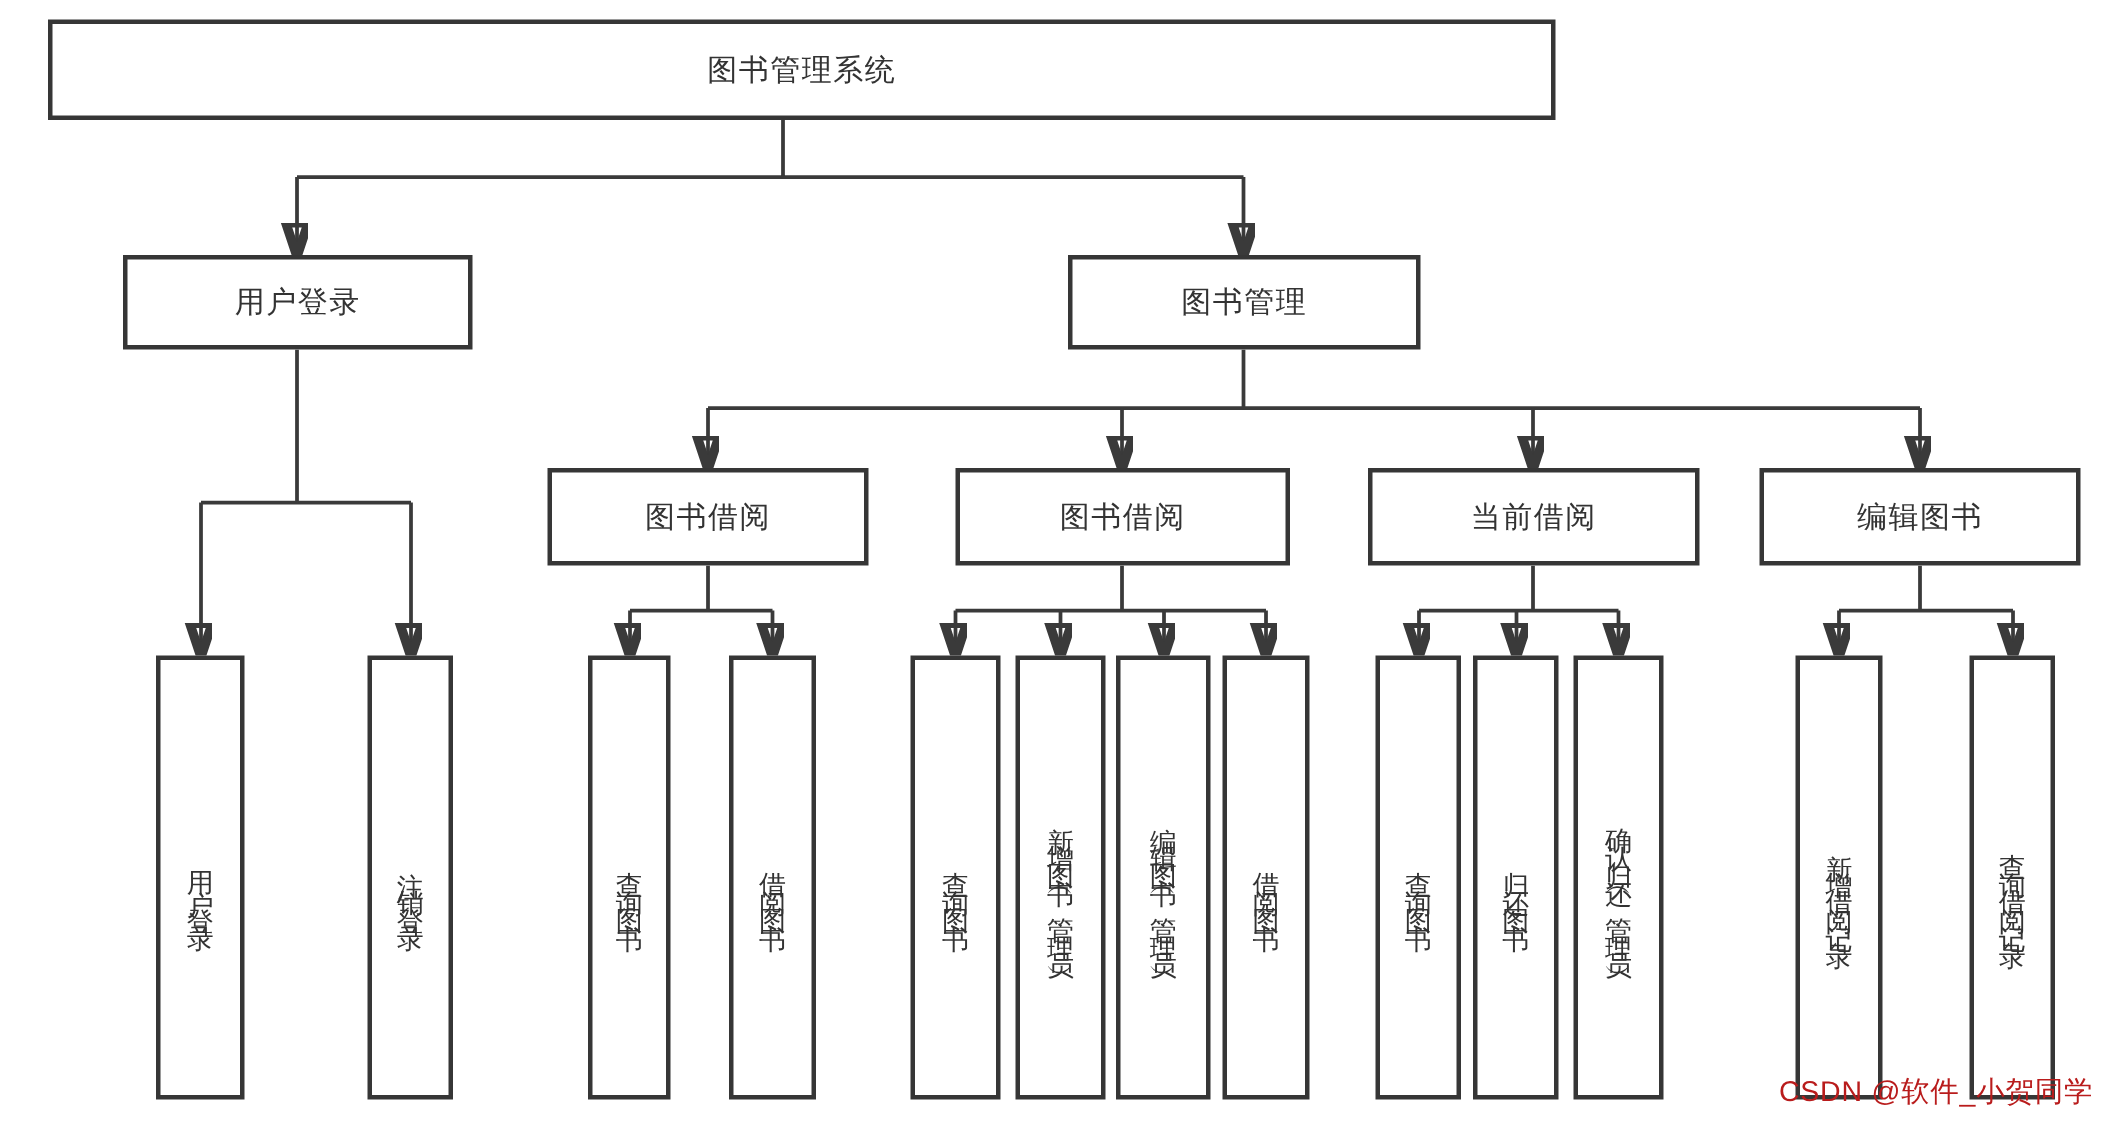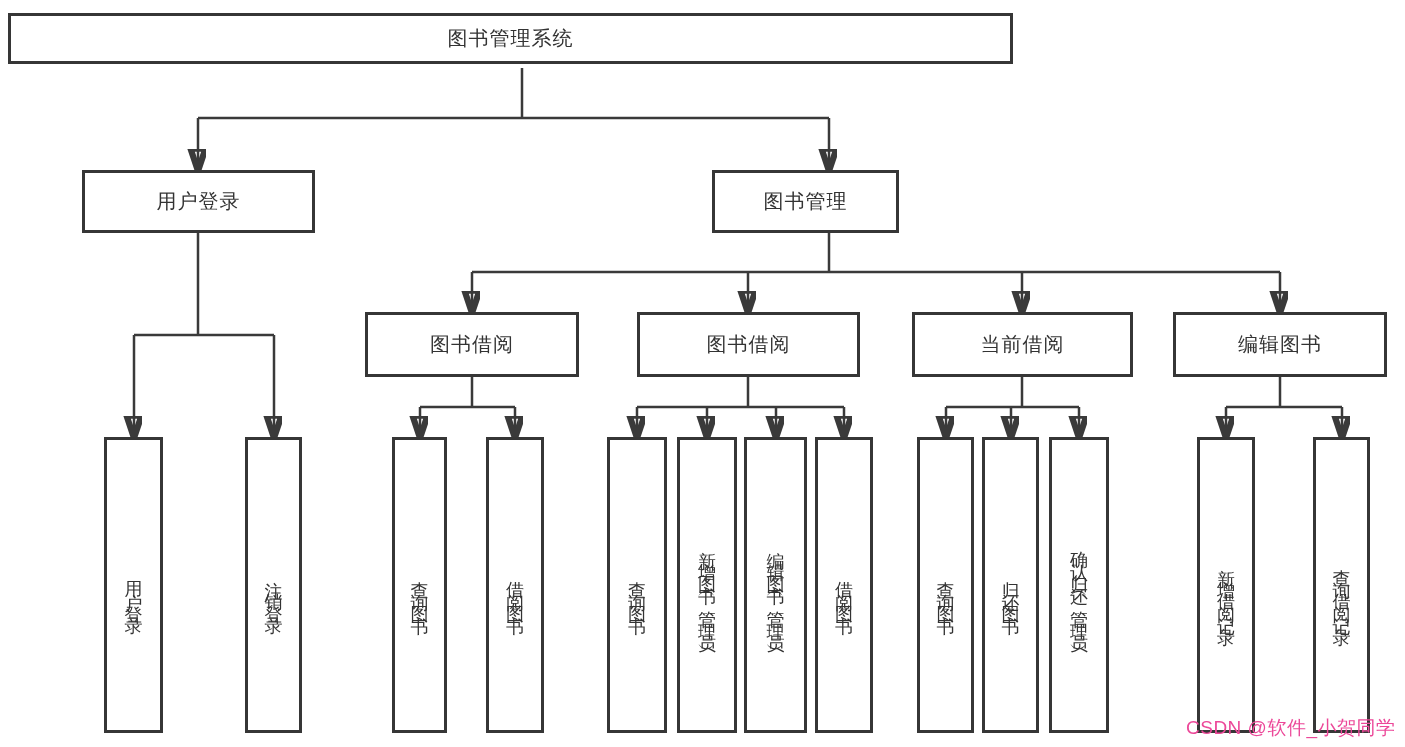--- a/index.html
+++ b/index.html
@@ -24,21 +24,21 @@
     text-orientation:mixed;
     font-size:18px;
     letter-spacing:12px;
     line-height:1;
     margin-top:12px;
   }
   .watermark{
     position:absolute;
     left:1186px;top:715px;
     font-size:19px;
-    color:#ec4899;
+    color:#b91c1c;
     letter-spacing:0.5px;
     white-space:nowrap;
     z-index:5;
   }
 </style>
 </head>
 <body>
 
 <div class="stage">
 
@@ -90,28 +90,28 @@
       <path d="M1079,407 V437" marker-end="url(#arrow)"></path>
     </g>
 
     <g>
       <path d="M1280,377 V407 M1226,407 H1342"></path>
       <path d="M1226,407 V437" marker-end="url(#arrow)"></path>
       <path d="M1342,407 V437" marker-end="url(#arrow)"></path>
     </g>
   </svg>
 
-  <div class="box hbox" style="left:8px;top:13px;width:1005px;height:51px">
+  <div class="box hbox" style="left:32px;top:13px;width:1005px;height:67px">
     <span>图书管理系统</span>
   </div>
 
   <div class="box hbox" style="left:82px;top:170px;width:233px;height:63px">
     <span>用户登录</span>
   </div>
-  <div class="box hbox" style="left:712px;top:170px;width:187px;height:63px">
+  <div class="box hbox" style="left:712px;top:170px;width:235px;height:63px">
     <span>图书管理</span>
   </div>
 
   <div class="box hbox" style="left:365px;top:312px;width:214px;height:65px">
     <span>图书借阅</span>
   </div>
   <div class="box hbox" style="left:912px;top:312px;width:221px;height:65px">
     <span>当前借阅</span>
   </div>
   <div class="box hbox" style="left:637px;top:312px;width:223px;height:65px">

